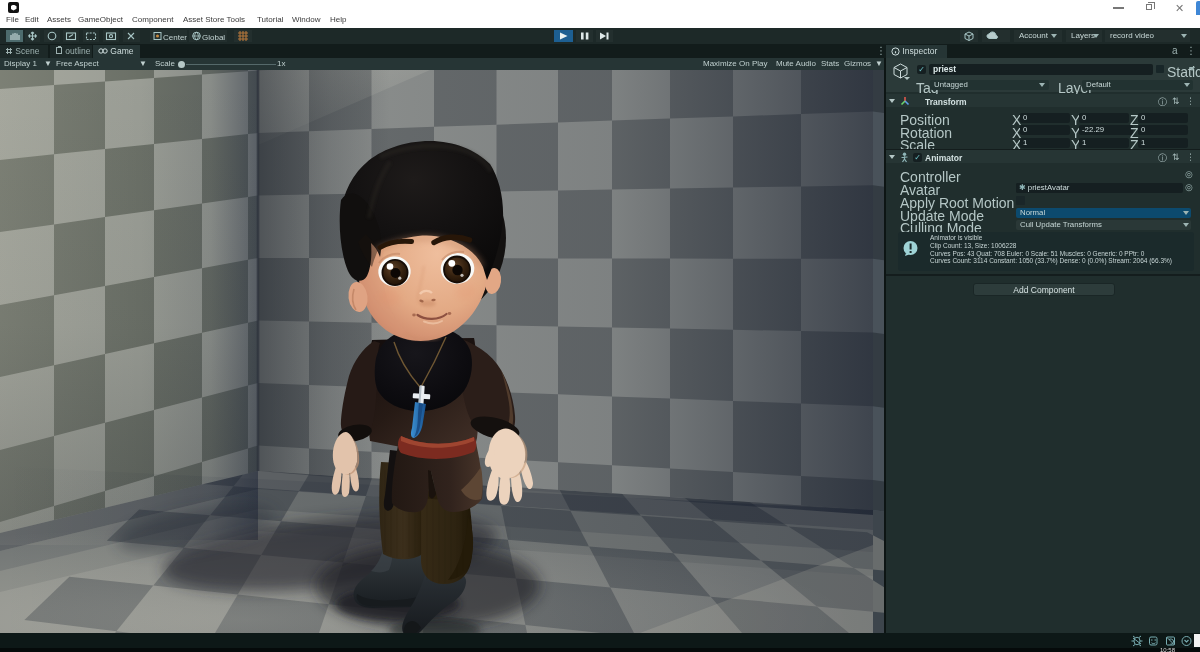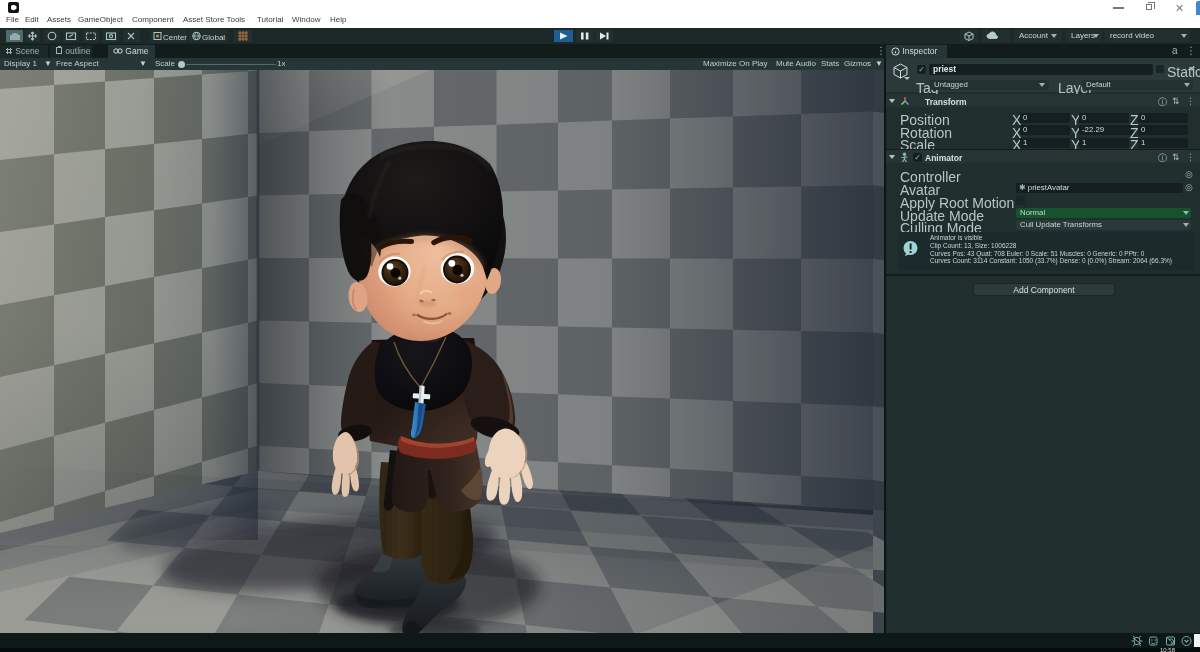--- a/index.html
+++ b/index.html
@@ -113,21 +113,21 @@
 </div>
 
 <div class="abs" id="tabstrip">
  <div class="tab" style="left:0px;width:48px"><svg width="8" height="8" style="vertical-align:-1px">
         <path d="M1,2.5 h6 M1,5.5 h6 M2.5,1 v6 M5.5,1 v6" stroke="#9db1b0" fill="none"></path>
       </svg> Scene</div>
  <div class="tab" style="left:50px;width:42px"><svg width="8" height="9" style="vertical-align:-1px">
         <rect x="1.5" y="1.5" width="5" height="6" fill="none" stroke="#9db1b0"></rect>
         <path d="M3,0.5 h3" stroke="#9db1b0"></path>
       </svg> outline</div>
- <div class="tab active" style="left:108px;width:47px"><svg width="10" height="8" style="vertical-align:-0.5px">
+ <div class="tab active" style="left:93px;width:47px"><svg width="10" height="8" style="vertical-align:-0.5px">
         <circle cx="3" cy="4" r="2.2" fill="none" stroke="#cfdddd"></circle>
         <circle cx="7" cy="4" r="2.2" fill="none" stroke="#cfdddd"></circle>
       </svg> Game</div>
  <div class="tab active" style="left:886px;width:61px"><svg width="9" height="9" style="vertical-align:-1.5px">
         <circle cx="4.5" cy="4.5" r="3.6" fill="none" stroke="#cfdddd"></circle>
         <path d="M4.5,3 v0.1 M4.5,4.2 v2" stroke="#cfdddd" stroke-width="1.2"></path>
       </svg> Inspector</div>
  <span style="position:absolute;left:1172px;top:1px;color:#9db1b0;font-size:10px">a</span>
  <span style="position:absolute;left:1186px;top:1px;color:#9db1b0;font-size:10px">⋮</span>
  <span style="position:absolute;left:876px;top:1px;color:#9db1b0;font-size:10px">⋮</span>
@@ -580,21 +580,21 @@
 
  <div class="lbl" style="left:14px;top:111px">Controller</div>
  <div class="fld" style="left:130px;top:125px;width:158px;height:10px;line-height:10px"><span style="color:#8fb6b8;padding-left:3px;font-size:8px">↺</span> animator</div>
  <div class="abs" style="left:299px;top:111px;color:#9db4b3;font-size:9px">◎</div>
  <div class="lbl" style="left:14px;top:124px">Avatar</div>
  <div class="fld" style="left:130px;top:124.5px;width:167px;height:10px;line-height:10px"><span style="color:#8fb6b8;padding-left:3px;font-size:8px">✱</span> priestAvatar</div>
  <div class="abs" style="left:299px;top:124px;color:#9db4b3;font-size:9px">◎</div>
  <div class="lbl" style="left:14px;top:137px">Apply Root Motion</div>
  <div class="abs" style="left:130px;top:137.5px;width:9px;height:9px;background:#1a2628;border-radius:1px"></div>
  <div class="lbl" style="left:14px;top:149.5px">Update Mode</div>
- <div class="drop" style="left:130px;top:149.5px;width:175px;height:10px;line-height:10px;padding-left:4px;background:#14532d">Normal</div>
+ <div class="drop" style="left:130px;top:149.5px;width:175px;height:10px;line-height:10px;padding-left:4px;background:#0c4a6e">Normal</div>
  <div class="caret" style="left:297px;top:152.5px"></div>
  <div class="lbl" style="left:14px;top:162px">Culling Mode</div>
  <div class="drop" style="left:130px;top:162px;width:175px;height:10px;line-height:10px;padding-left:4px;background:#2a3837">Cull Update Transforms</div>
  <div class="caret" style="left:297px;top:165px"></div>
 
  <div class="abs" style="left:12px;top:174px;width:296px;height:39px;background:#1b2a2b;border-radius:3px"></div>
  <svg class="abs" style="left:16px;top:182px" width="17" height="17" viewBox="0 0 17 17">
   <circle cx="8.5" cy="8" r="7" fill="#9fd3d6"></circle>
   <path d="M4,13 L3,16 L7,14.5 Z" fill="#9fd3d6"></path>
   <rect x="7.6" y="3.5" width="2" height="6" fill="#1b2a2b"></rect>

